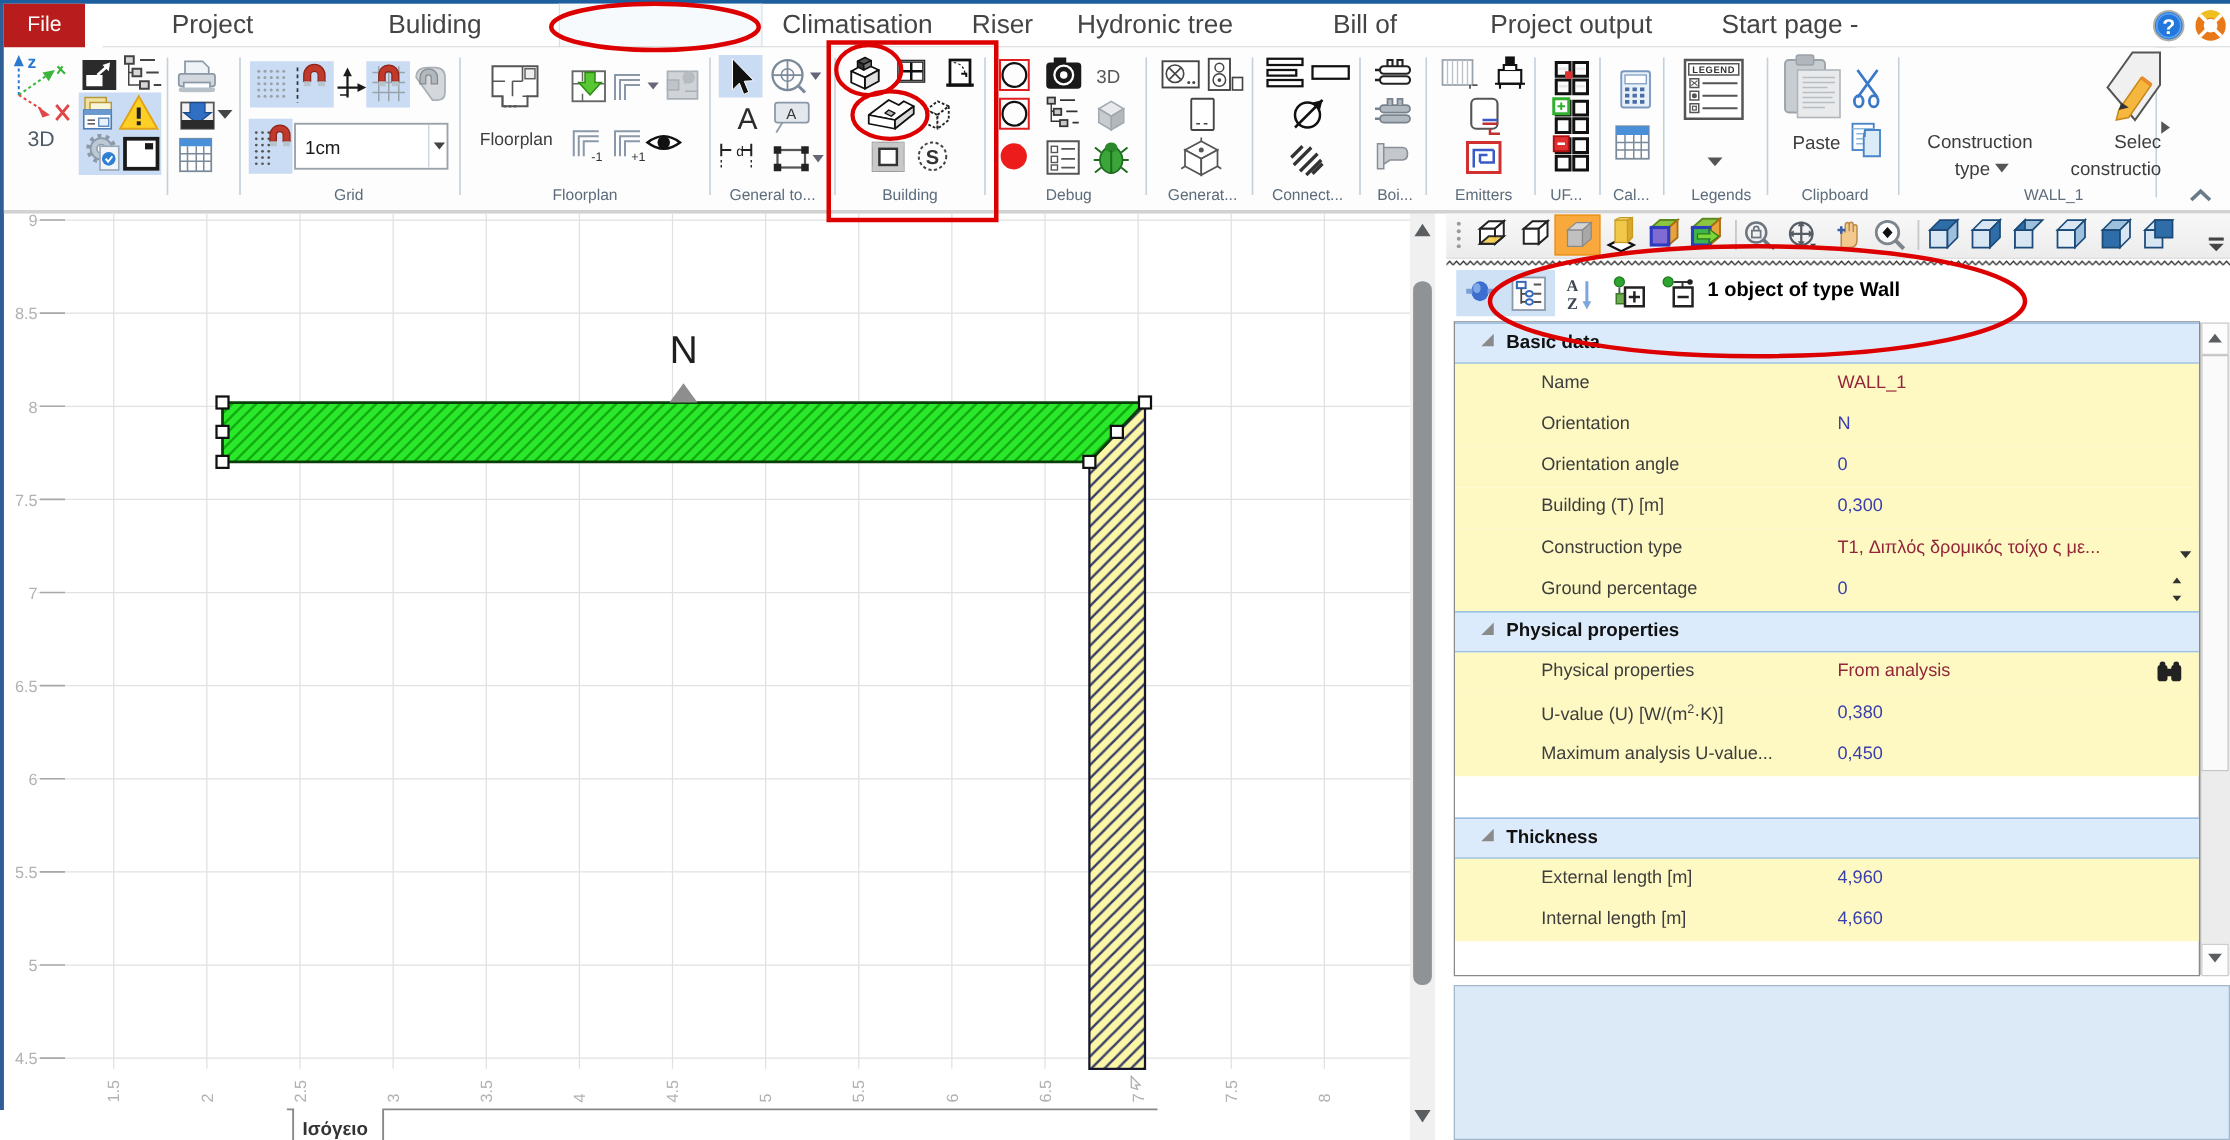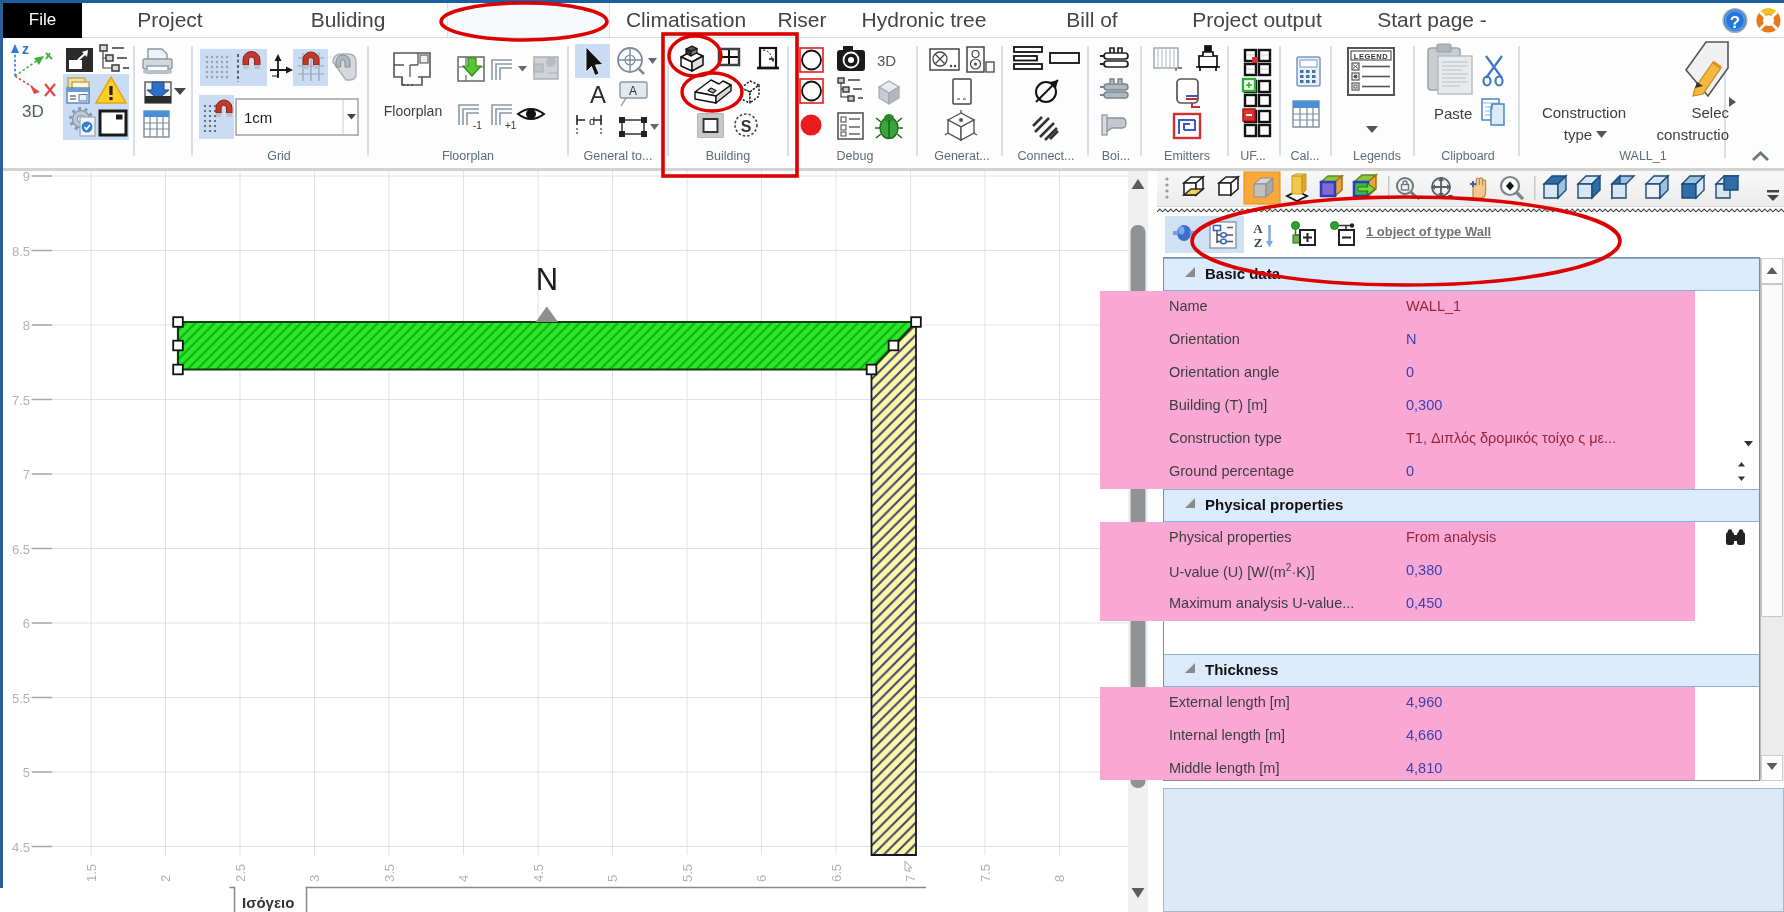--- a/index.html
+++ b/index.html
@@ -1,34 +1,34 @@
 <!DOCTYPE html>
 <html><head>
 <meta charset="utf-8">
 <style>
 html,body{margin:0;padding:0;}
 body{width:1784px;height:912px;overflow:hidden;font-family:"Liberation Sans",sans-serif;background:#fff;}
 #root{position:absolute;top:0;left:0;width:1784px;height:912px;overflow:hidden;}
 .abs{position:absolute;}
 .tab{position:absolute;top:0;height:40px;line-height:40px;font-size:21px;color:#444;text-align:center;}
-.prow{position:absolute;left:1100px;width:595px;height:33px;background:#f9a8d4;}
+.prow{position:absolute;left:1164px;width:595px;height:33px;background:#fef9c3;}
 .pl{position:absolute;left:69px;top:7px;font-size:14.5px;color:#3d3d3d;white-space:nowrap;}
 .pv{position:absolute;left:306px;top:7px;font-size:14.5px;white-space:nowrap;}
 .phead{position:absolute;left:1164px;width:595px;height:33px;background:#dcebfb;border-top:1px solid #86b3dc;border-bottom:1px solid #86b3dc;box-sizing:border-box;}
 .phead .t{position:absolute;left:41px;top:6px;font-size:15px;font-weight:bold;color:#111;}
 .vblue{color:#3a3fae;}
 .vred{color:#93253a;}
 </style>
 </head>
 <body>
 <div id="root">
 
 <div class="abs" style="left:0;top:0;width:1784px;height:38px;background:#fff;"></div>
 <div class="abs" style="left:0;top:0;width:1784px;height:3px;background:#1d5f9e;"></div>
-<div class="abs" style="left:3px;top:3px;width:79px;height:35px;background:#000000;color:#fff;font-size:17px;text-align:center;line-height:34px;">File</div>
+<div class="abs" style="left:3px;top:3px;width:65px;height:35px;background:#b91c1c;color:#fff;font-size:17px;text-align:center;line-height:34px;">File</div>
 <div class="tab" style="left:100px;width:140px;">Project settings</div>
 <div class="tab" style="left:278px;width:140px;text-align:center;">Buliding elements</div>
 <div class="abs" style="left:447px;top:3px;width:163px;height:35px;background:#f7fafd;border-left:1px solid #d9e1e8;border-right:1px solid #d9e1e8;box-sizing:border-box;"></div>
 <div class="tab" style="left:447px;width:163px;color:#3a6eaa;margin-top:37px;">Building model</div>
 <div class="tab" style="left:616px;width:140px;">Climatisation</div>
 <div class="tab" style="left:732px;width:140px;">Riser</div>
 <div class="tab" style="left:854px;width:140px;">Hydronic tree</div>
 <div class="tab" style="left:1022px;width:140px;">Bill of quantities</div>
 <div class="tab" style="left:1187px;width:140px;">Project output</div>
 <div class="tab" style="left:1362px;width:140px;">Start page - Help</div>
@@ -821,21 +821,21 @@
   </g>
 
   <g transform="translate(173,7)">
     <circle cx="4.5" cy="4.5" r="4" fill="#2fa32f" stroke="#1c7a1c" stroke-width="1"></circle>
     <path d="M9 4.5 H22 M16 4.5 V9" stroke="#333" stroke-width="1.6" fill="none"></path>
     <circle cx="22" cy="4.5" r="2.2" fill="#222"></circle>
     <rect x="9" y="9" width="15" height="15" fill="#fff" stroke="#222" stroke-width="2"></rect>
     <path d="M12 16.5 h9" stroke="#222" stroke-width="2"></path>
   </g>
 </svg>
-<div class="abs" style="left:1366px;top:224px;font-size:13px;font-weight:bold;color:#737373;text-decoration:underline;">1 object of type Wall</div>
+<div class="abs" style="left:1366px;top:224px;font-size:16px;font-weight:bold;color:#000000;">1 object of type Wall</div>
 
 <div class="abs" style="left:1163px;top:257px;width:597px;height:524px;background:#fff;border:1px solid #8a8a8a;box-sizing:border-box;"></div>
 <div class="phead" style="top:258px;">
       <span class="t">Basic data</span>
     </div>
 <div class="prow" style="top:291px;">
       <span class="pl">Name</span>
       <span class="pv vred">WALL_1</span>
     </div>
 <div class="prow" style="top:324px;">
@@ -876,24 +876,20 @@
 <div class="phead" style="top:654px;">
       <span class="t">Thickness</span>
     </div>
 <div class="prow" style="top:687px;">
       <span class="pl">External length [m]</span>
       <span class="pv vblue">4,960</span>
     </div>
 <div class="prow" style="top:720px;">
       <span class="pl">Internal length [m]</span>
       <span class="pv vblue">4,660</span>
-    </div>
-<div class="prow" style="top:753px;height:27px;overflow:hidden;">
-      <span class="pl">Middle length [m]</span>
-      <span class="pv vblue">4,810</span>
     </div>
 <svg class="abs" style="left:1163px;top:257px;" width="597" height="524" viewBox="0 0 597 524">
   <polygon points="22,20 32,20 32,10" fill="#8a8a8a"></polygon>
   <polygon points="22,251 32,251 32,241" fill="#8a8a8a"></polygon>
   <polygon points="22,416 32,416 32,406" fill="#8a8a8a"></polygon>
   <polygon points="581,184 590,184 585.5,189.5" fill="#333"></polygon>
   <polygon points="575,209.5 582,209.5 578.5,205" fill="#333"></polygon>
   <polygon points="575,219.5 582,219.5 578.5,224" fill="#333"></polygon>
   <g transform="translate(563,272)">
     <rect x="0" y="3" width="8" height="13" rx="2.5" fill="#222"></rect>

